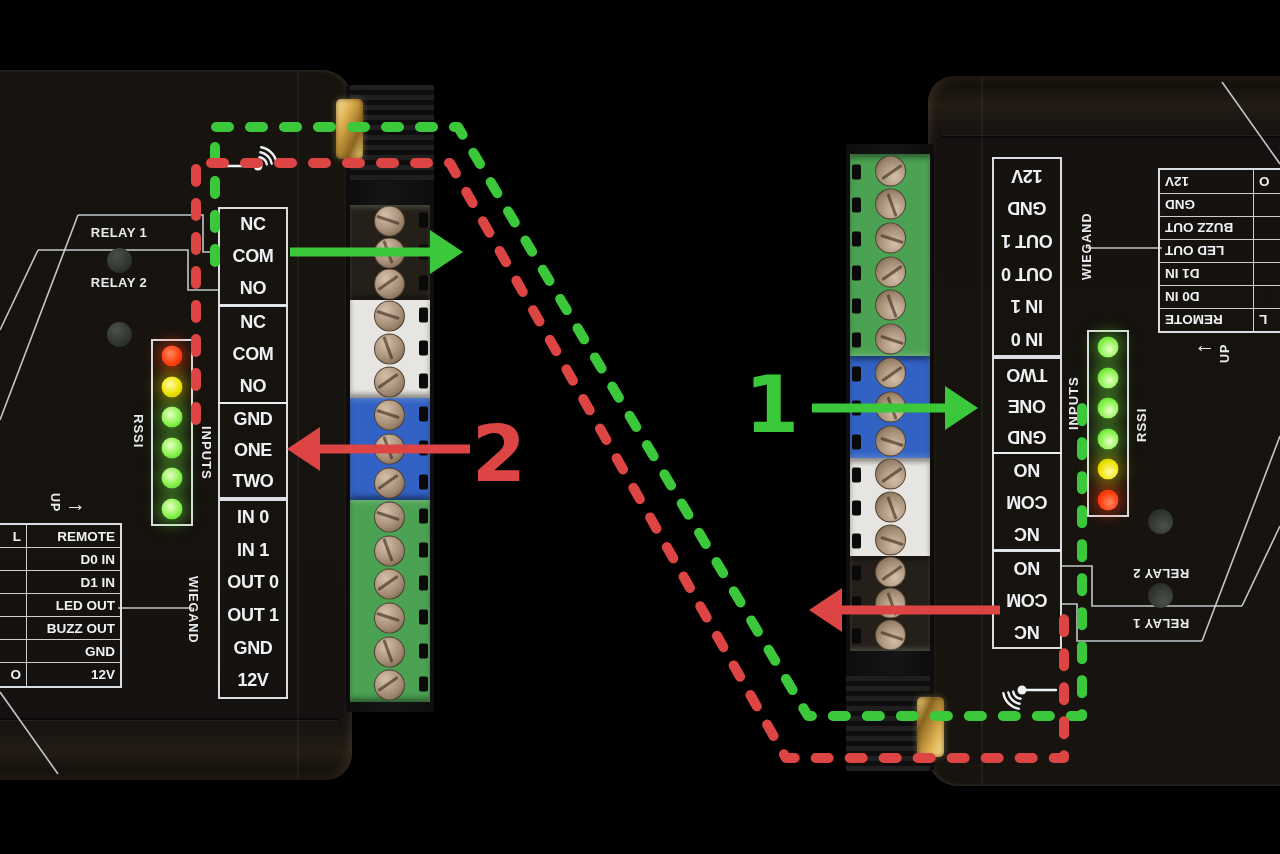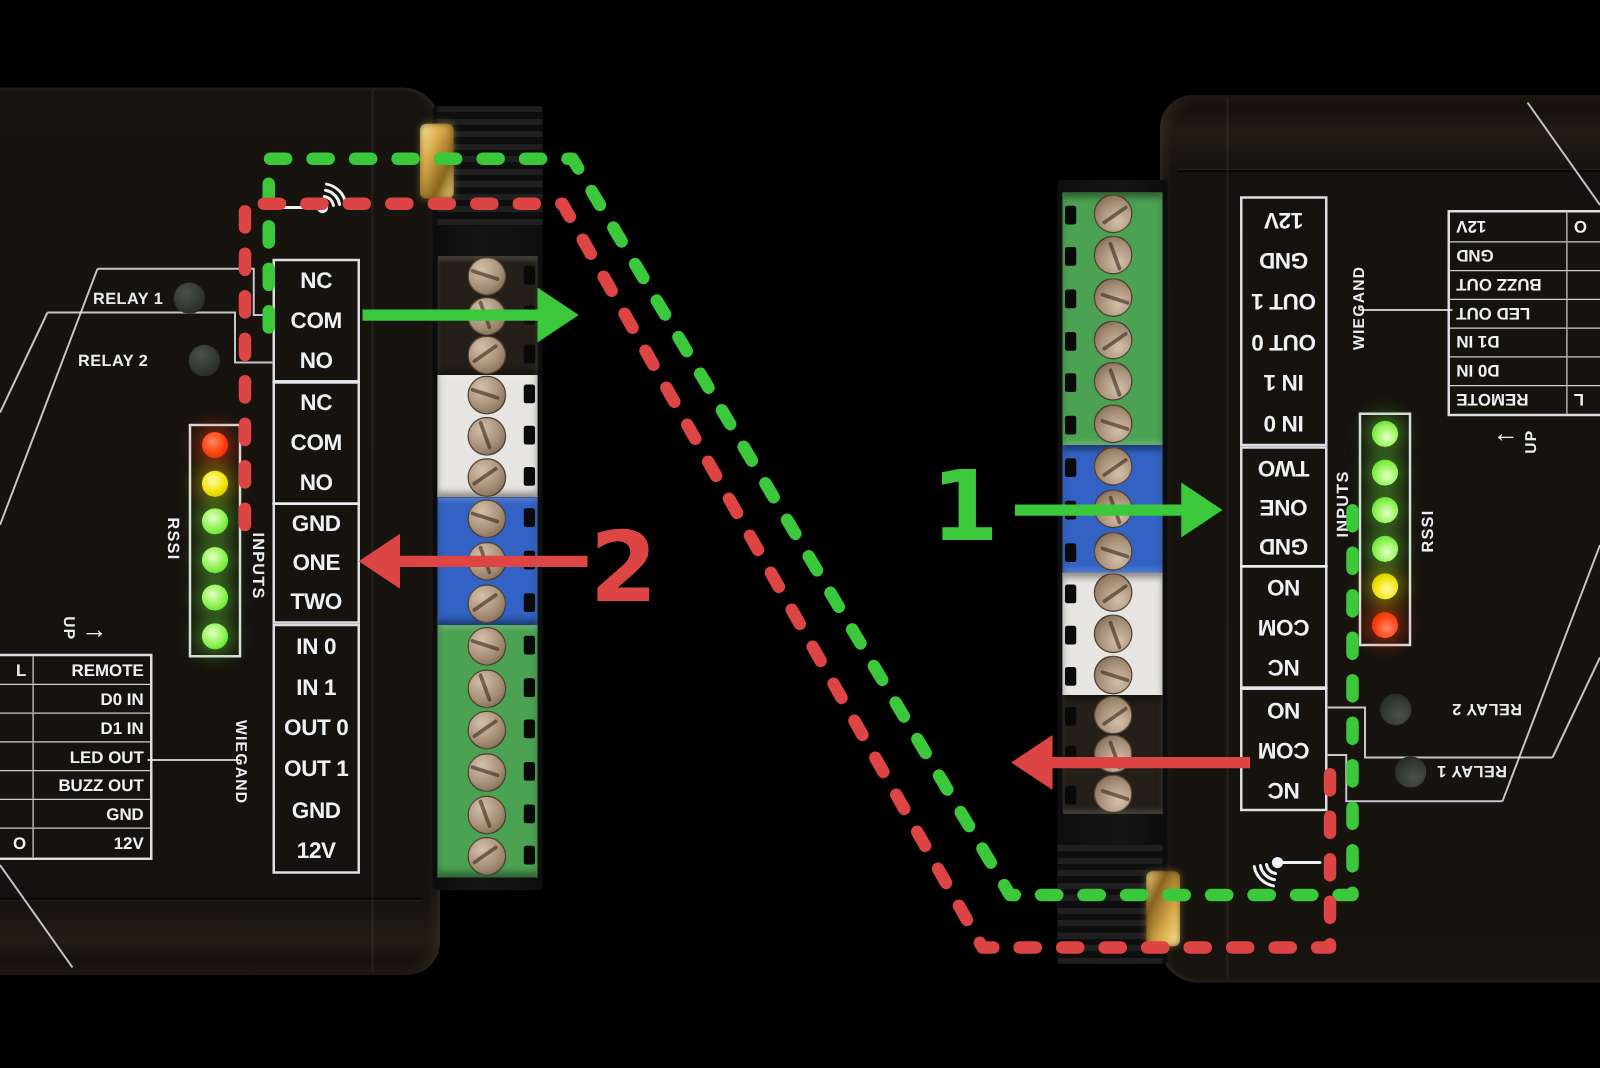--- a/index.html
+++ b/index.html
@@ -21,21 +21,21 @@
 
   .silk{position:absolute;left:0;top:0;width:480px;height:730px;overflow:visible;}
 
   .vert{position:absolute;writing-mode:vertical-rl;color:#e8ecef;font-weight:bold;
         letter-spacing:1px;text-align:center;}
   .rssi-label{left:131px;top:352px;font-size:13px;}
   .inputs-label{left:199px;top:352px;height:78px;font-size:13px;}
   .wiegand-label{left:186px;top:506px;height:84px;font-size:12.5px;}
 
   .relay-ind{position:absolute;left:60px;width:118px;height:26px;display:flex;align-items:center;
-             justify-content:center;gap:8px;}
+             justify-content:space-between;gap:8px;flex-direction:column;}
   .relay-ind.r1{top:163px;} .relay-ind.r2{top:213px;gap:32px;}
   .rlabel{color:#e8ecef;font-size:13px;font-weight:bold;letter-spacing:.4px;white-space:nowrap;}
   .rled{width:25px;height:25px;border-radius:50%;flex:0 0 auto;
         background:radial-gradient(circle at 38% 32%,#4a514a,#2c302c 70%,#1d201d);}
 
   .rssi-box{position:absolute;left:151px;top:277px;width:38px;height:183px;
             border:2px solid rgba(236,240,245,.92);}
   .led{position:absolute;left:50%;width:21px;height:21px;border-radius:50%;transform:translate(-50%,-50%);}
   .led--red{background:radial-gradient(circle at 42% 38%,#ff8a60,#ff3c10 55%,#c81e00);box-shadow:0 0 16px 4px rgba(255,60,16,.55);}
   .led--yellow{background:radial-gradient(circle at 42% 38%,#fffbaa,#f2e300 55%,#bfae00);box-shadow:0 0 16px 4px rgba(242,227,0,.5);}

